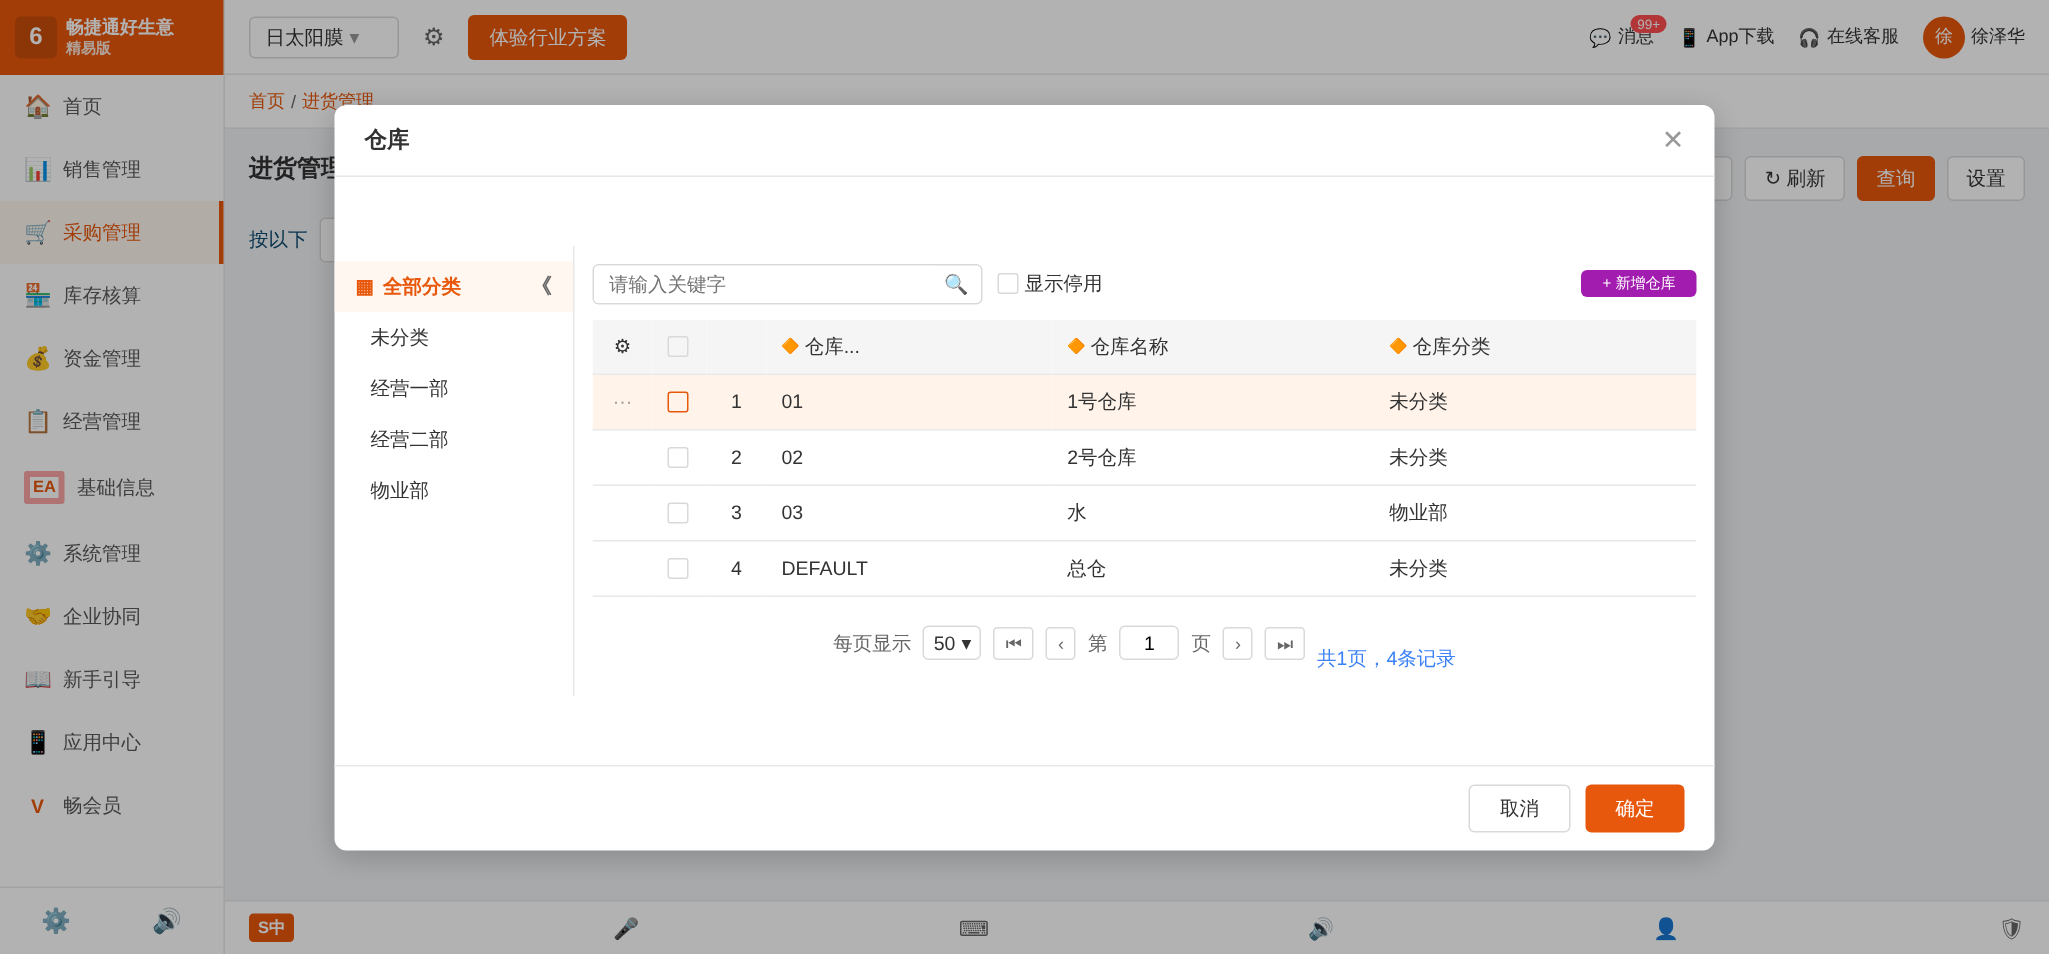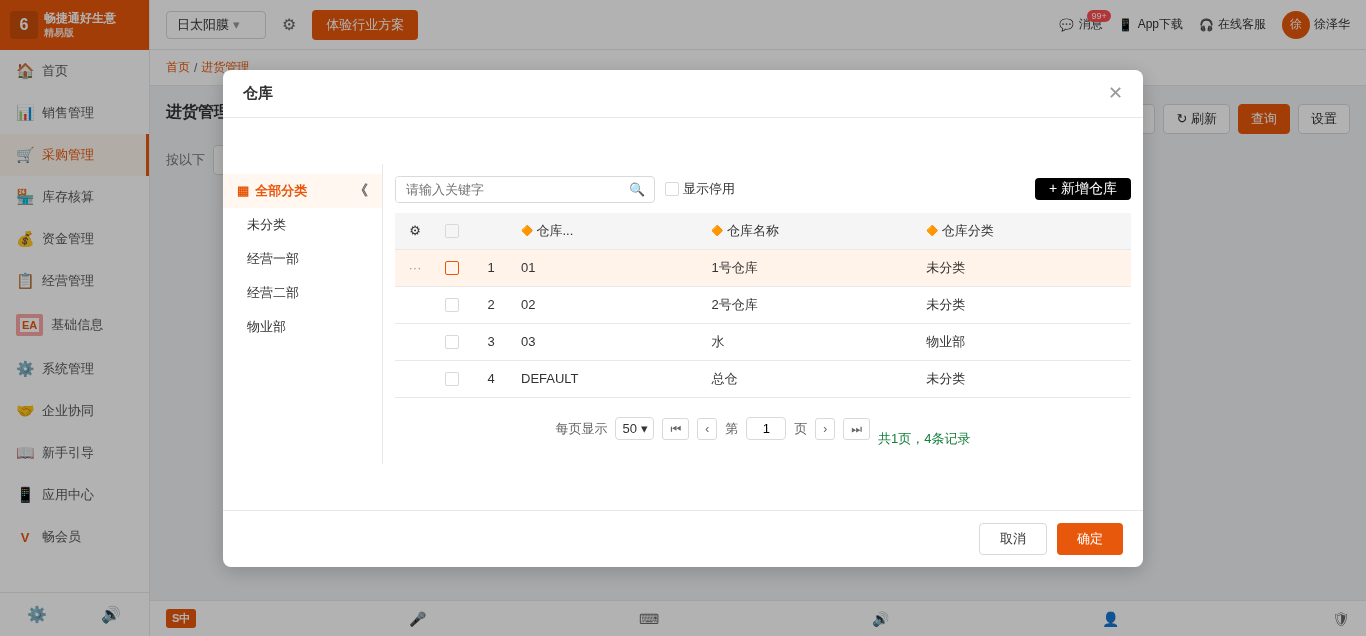--- a/index.html
+++ b/index.html
@@ -30,21 +30,21 @@
     .navbar-avatar { width: 28px; height: 28px; border-radius: 50%; background: #e8580c; color: white; display: flex; align-items: center; justify-content: center; font-size: 12px; }
 
     
     .breadcrumb { height: 36px; background: #fff; border-bottom: 1px solid #e8e8e8; display: flex; align-items: center; padding: 0 16px; gap: 4px; font-size: 12px; color: #666; flex-shrink: 0; }
     .breadcrumb-active { color: #e8580c; }
 
     
     .content { flex: 1; padding: 16px; overflow: auto; position: relative; }
     .content-title { font-size: 16px; font-weight: bold; color: #333; margin-bottom: 12px; }
     .content-row { display: flex; align-items: center; gap: 8px; margin-bottom: 12px; flex-wrap: wrap; }
-    .content-label { color: #737373; font-size: 13px; }
+    .content-label { color: #0c4a6e; font-size: 13px; }
     .content-select { border: 1px solid #d9d9d9; border-radius: 4px; padding: 5px 10px; font-size: 13px; cursor: pointer; display: flex; align-items: center; gap: 4px; background: #fff; min-width: 80px; }
     .action-row { display: flex; align-items: center; gap: 8px; margin-bottom: 12px; flex-wrap: wrap; justify-content: flex-end; }
     .action-btn { border: 1px solid #d9d9d9; border-radius: 4px; padding: 5px 12px; font-size: 13px; cursor: pointer; background: #fff; color: #333; display: flex; align-items: center; gap: 4px; }
     .action-btn-primary { background: #e8580c; color: white; border-color: #e8580c; }
 
     
     .overlay { position: fixed; top: 0; left: 0; right: 0; bottom: 0; background: rgba(0,0,0,0.3); z-index: 100; display: flex; align-items: center; justify-content: center; }
 
     
     .modal { background: white; border-radius: 8px; width: 920px; max-width: 95vw; box-shadow: 0 4px 20px rgba(0,0,0,0.2); display: flex; flex-direction: column; max-height: 90vh; gap: 46px; }
@@ -60,21 +60,21 @@
     .left-panel-item { padding: 8px 24px; color: #333; cursor: pointer; font-size: 13px; }
 
     
     .right-panel { flex: 1; display: flex; flex-direction: column; padding: 12px; overflow: hidden; }
     .right-panel-toolbar { display: flex; align-items: center; gap: 10px; margin-bottom: 10px; }
     .search-input-wrap { display: flex; align-items: center; border: 1px solid #d9d9d9; border-radius: 4px; overflow: hidden; flex: 1; max-width: 260px; }
     .search-input-wrap input { border: none; outline: none; padding: 5px 10px; font-size: 13px; width: 100%; }
     .search-icon { padding: 5px 8px; color: #999; cursor: pointer; }
     .show-disabled { display: flex; align-items: center; gap: 4px; font-size: 13px; color: #333; cursor: pointer; }
     .checkbox { width: 14px; height: 14px; border: 1px solid #d9d9d9; border-radius: 2px; }
-    .add-btn { margin-left: auto; background: #000000; color: white; border: none; border-radius: 4px; padding: 2px 14px; cursor: pointer; font-size: 14px; white-space: nowrap; }
+    .add-btn { margin-left: auto; background: #a21caf; color: white; border: none; border-radius: 4px; padding: 2px 14px; cursor: pointer; font-size: 10px; white-space: nowrap; }
 
     
     .table-wrap { flex: 1; overflow: auto; }
     table { width: 100%; border-collapse: collapse; }
     table thead tr { background: #f5f5f5; }
     table th { padding: 9px 10px; text-align: left; font-size: 13px; color: #333; font-weight: normal; border-bottom: 1px solid #e8e8e8; white-space: nowrap; }
     table td { padding: 9px 10px; font-size: 13px; color: #333; border-bottom: 1px solid #e8e8e8; white-space: nowrap; }
     table tbody tr.selected { background: #fff3ea; }
     .col-gear { width: 40px; text-align: center; }
     .col-check { width: 36px; text-align: center; }
@@ -83,21 +83,21 @@
     .sort-icon { font-size: 10px; color: #e8580c; }
     .row-more { color: #999; cursor: pointer; }
 
     
     .pagination { display: flex; align-items: center; justify-content: center; padding: 12px 0 4px; gap: 8px; font-size: 13px; color: #333; }
     .page-label { color: #666; }
     .page-select { border: 1px solid #d9d9d9; border-radius: 4px; padding: 3px 6px; font-size: 13px; display: flex; align-items: center; gap: 4px; cursor: pointer; }
     .page-input { width: 40px; border: 1px solid #d9d9d9; border-radius: 4px; padding: 3px 6px; text-align: center; font-size: 13px; }
     .page-btn { border: 1px solid #d9d9d9; border-radius: 3px; padding: 3px 7px; cursor: pointer; background: #fff; color: #666; font-size: 12px; }
     .page-btn:disabled { color: #ccc; cursor: not-allowed; }
-    .page-info { color: #15803d; margin-top: 20px; }
+    .page-info { color: #3b82f6; margin-top: 20px; }
 
     
     .modal-footer { padding: 12px 20px; border-top: 1px solid #e8e8e8; display: flex; justify-content: flex-end; gap: 10px; }
     .footer-btn-cancel { border: 1px solid #d9d9d9; background: white; border-radius: 4px; padding: 6px 20px; cursor: pointer; font-size: 13px; color: #333; }
     .footer-btn-ok { background: #e8580c; color: white; border: none; border-radius: 4px; padding: 6px 20px; cursor: pointer; font-size: 13px; }
 
     
     .bottom-bar { height: 36px; background: #fff; border-top: 1px solid #e8e8e8; display: flex; align-items: center; justify-content: space-between; padding: 0 16px; gap: 12px; font-size: 12px; color: #666; flex-shrink: 0; }
     .bottom-icon { font-size: 14px; color: #666; cursor: pointer; }
     .bottom-logo { background: #e8580c; color: white; padding: 2px 6px; border-radius: 3px; font-size: 11px; font-weight: bold; display: flex; align-items: center; gap: 2px; }

